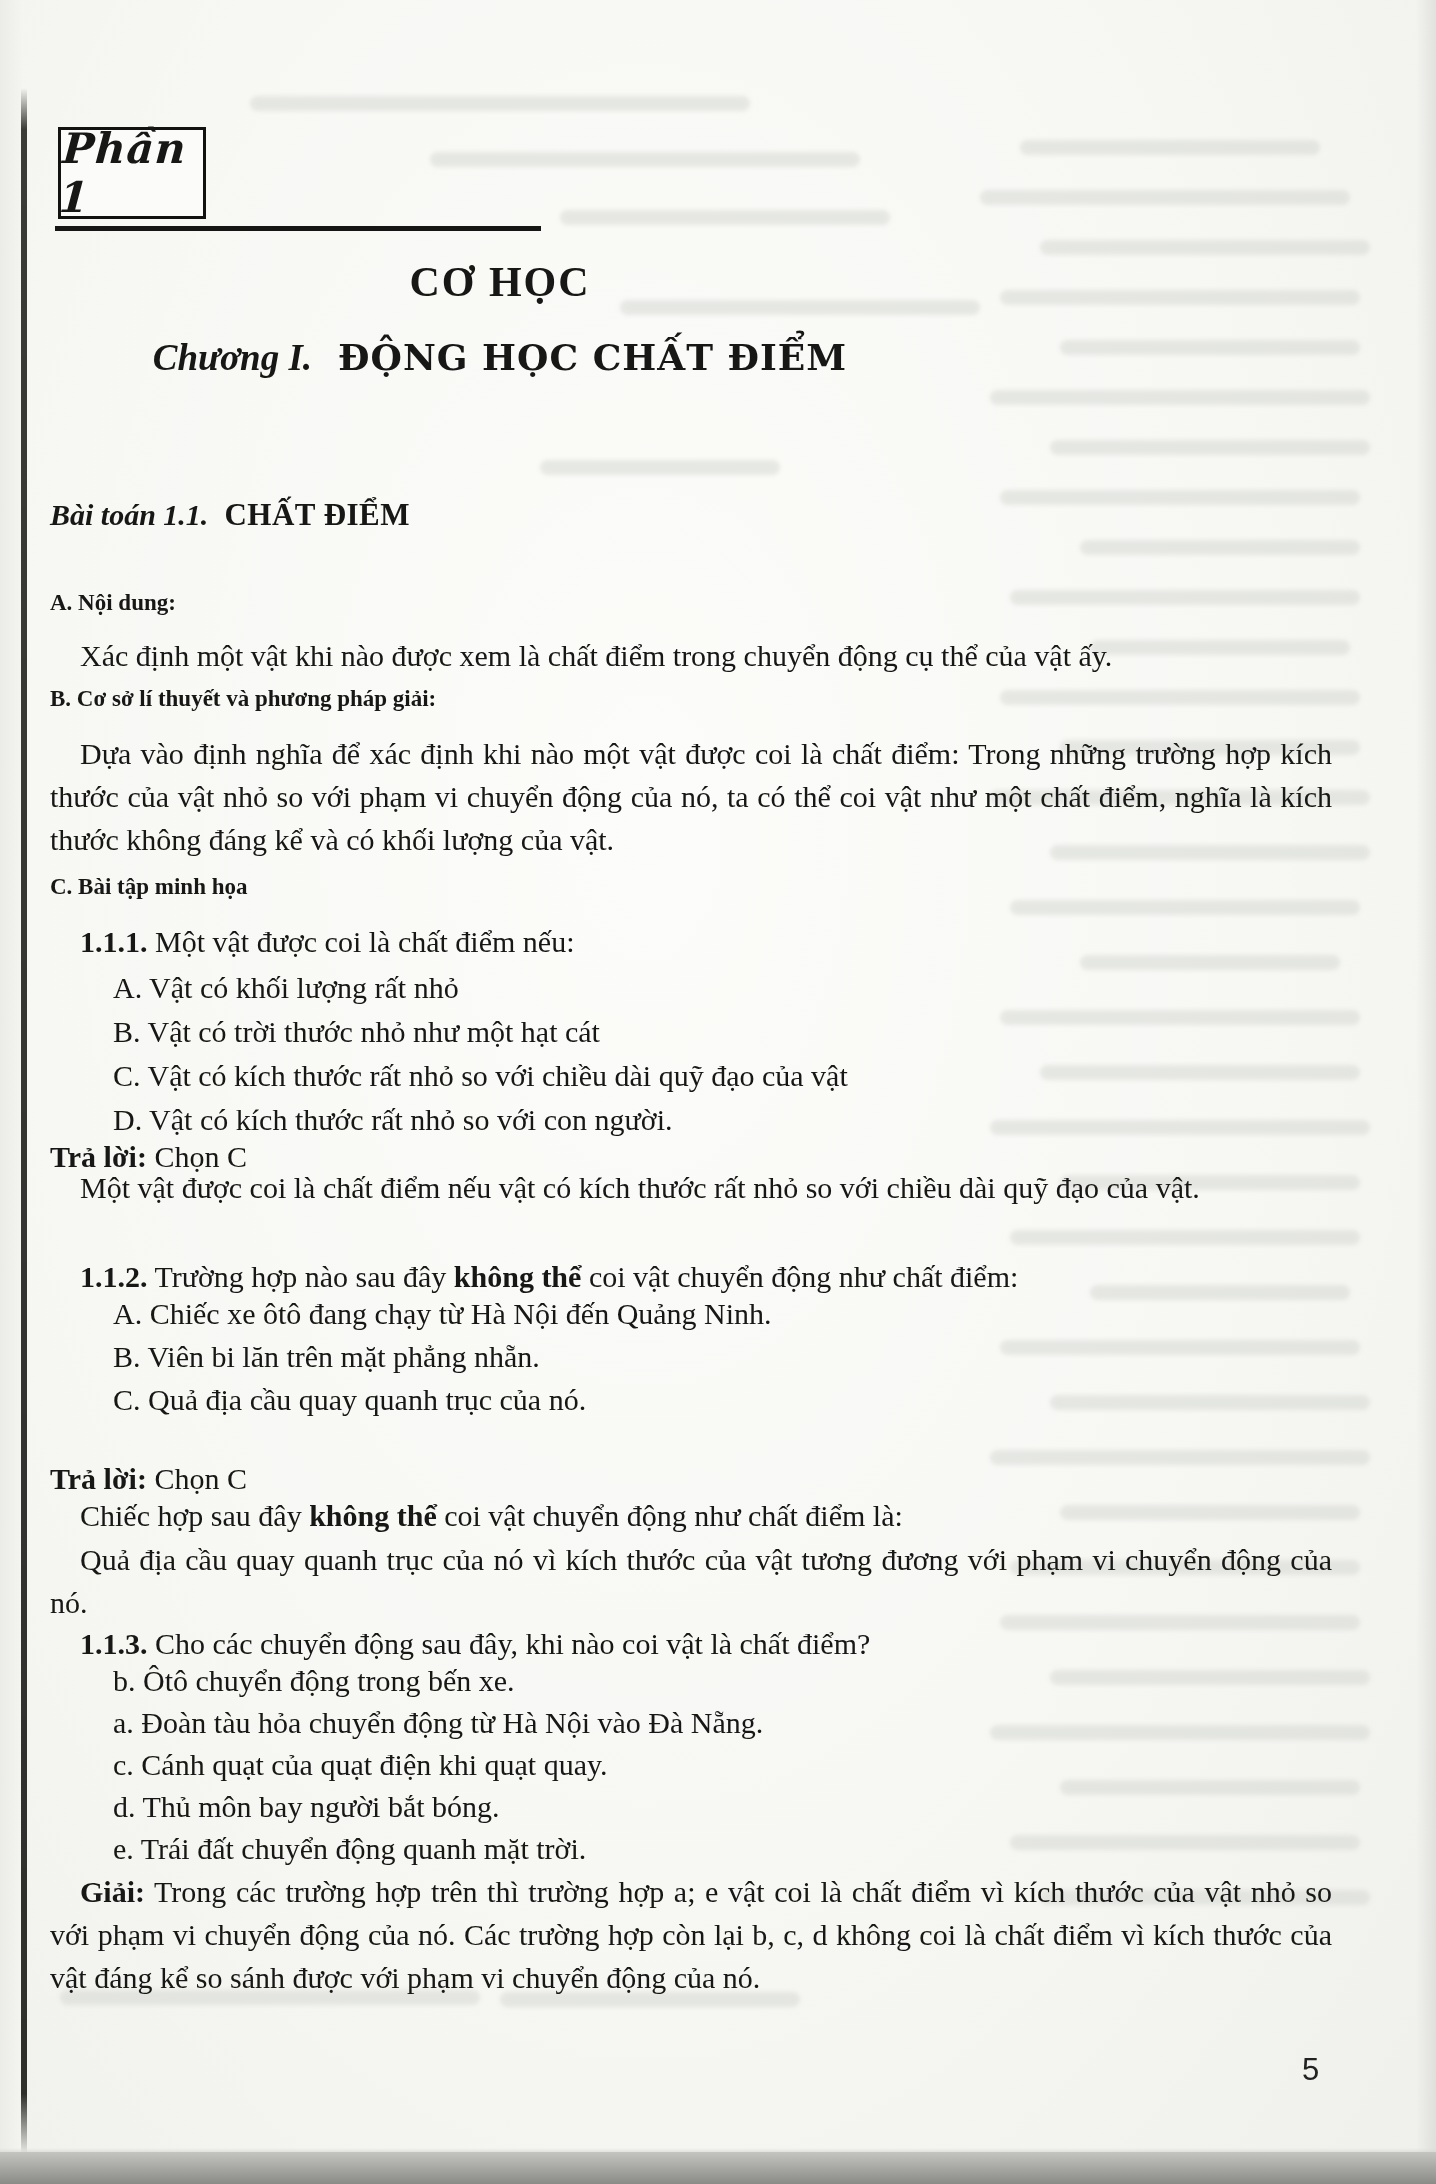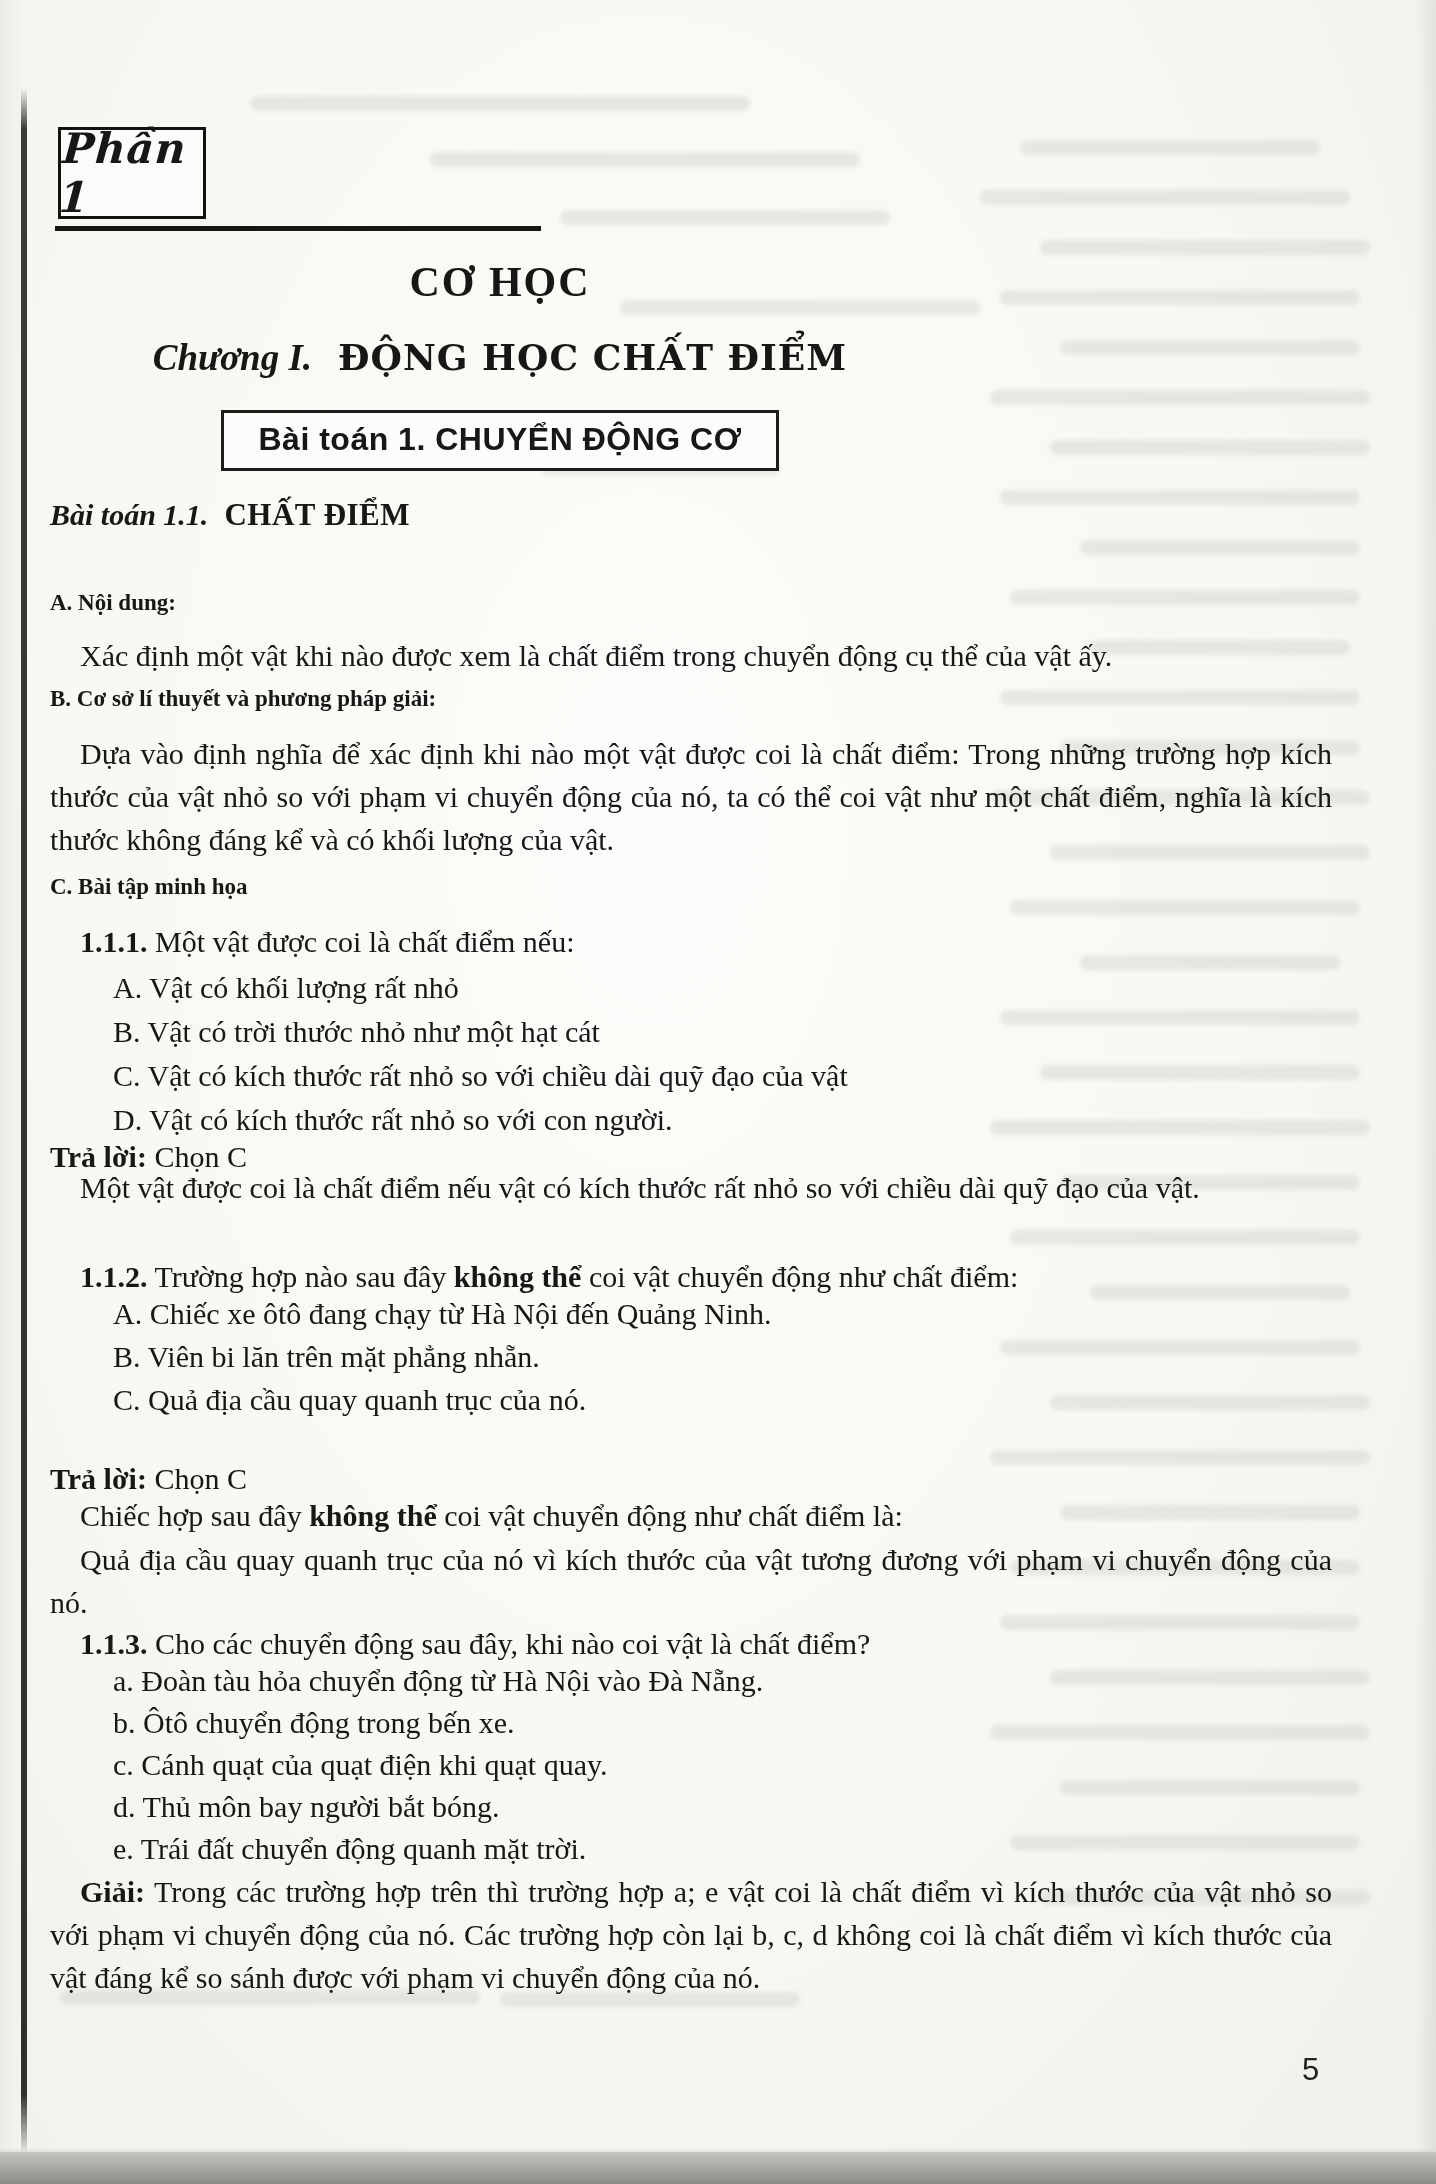--- a/index.html
+++ b/index.html
@@ -133,23 +133,20 @@
     <span class="part-text">Phần 1</span>
   </div>
   <div class="part-rule"></div>
 
   <div class="center-col title-co-hoc">CƠ HỌC</div>
 
   <div class="center-col chapter-line">
     <span class="chapter-prefix">Chương I.</span><span class="chapter-title">ĐỘNG HỌC CHẤT ĐIỂM</span>
   </div>
 
-  <div class="center-col box-row">
-    <span class="problem-box">Bài toán 1. CHUYỂN ĐỘNG CƠ</span>
-  </div>
 
   <div class="subproblem">
     <span class="sub-prefix">Bài toán 1.1.</span><span class="sub-title">CHẤT ĐIỂM</span>
   </div>
 
   <div class="abs head" style="top:590px">A. Nội dung:</div>
   <div class="abs para" style="top:634px">Xác định một vật khi nào được xem là chất điểm trong chuyển động cụ thể của vật ấy.</div>
 
   <div class="abs head" style="top:686px">B. Cơ sở lí thuyết và phương pháp giải:</div>
   <div class="abs para" style="top:732px">Dựa vào định nghĩa để xác định khi nào một vật được coi là chất điểm: Trong những trường hợp kích thước của vật nhỏ so với phạm vi chuyển động của nó, ta có thể coi vật như một chất điểm, nghĩa là kích thước không đáng kể và có khối lượng của vật.</div>
@@ -171,22 +168,22 @@
     <div>A. Chiếc xe ôtô đang chạy từ Hà Nội đến Quảng Ninh.</div>
     <div>B. Viên bi lăn trên mặt phẳng nhẵn.</div>
     <div>C. Quả địa cầu quay quanh trục của nó.</div>
   </div>
   <div class="abs ans-label" style="top:1462px"><span class="b i">Trả lời:</span><span> Chọn C</span></div>
   <div class="abs para-left" style="top:1494px"><span>Chiếc hợp sau đây </span><span class="b">không thể</span><span> coi vật chuyển động như chất điểm là:</span></div>
   <div class="abs para" style="top:1538px"><span>Quả địa cầu quay quanh trục của nó </span><span class="i">vì kích thước của vật tương đương với phạm vi chuyển động của nó.</span></div>
 
   <div class="abs para-left" style="top:1622px"><span class="b">1.1.3.</span><span> Cho các chuyển động sau đây, khi nào coi vật là chất điểm?</span></div>
   <div class="abs items" style="top:1660px">
+    <div>b. Ôtô chuyển động trong bến xe.</div>
     <div>a. Đoàn tàu hỏa chuyển động từ Hà Nội vào Đà Nẵng.</div>
-    <div>b. Ôtô chuyển động trong bến xe.</div>
     <div>c. Cánh quạt của quạt điện khi quạt quay.</div>
     <div>d. Thủ môn bay người bắt bóng.</div>
     <div>e. Trái đất chuyển động quanh mặt trời.</div>
   </div>
   <div class="abs para" style="top:1870px"><span class="b">Giải:</span><span> Trong các trường hợp trên thì trường hợp a; e vật coi là chất điểm vì </span><span class="i">kích thước của vật nhỏ so với phạm vi chuyển động của nó.</span><span> Các trường hợp còn lại b, c, d không coi là chất điểm vì </span><span class="i">kích thước của vật đáng kể so sánh được với phạm vi chuyển động của nó.</span></div>
 
   <div class="page-num">5</div>
 
   <div class="table-band-edge"></div>
   <div class="table-band"></div>

